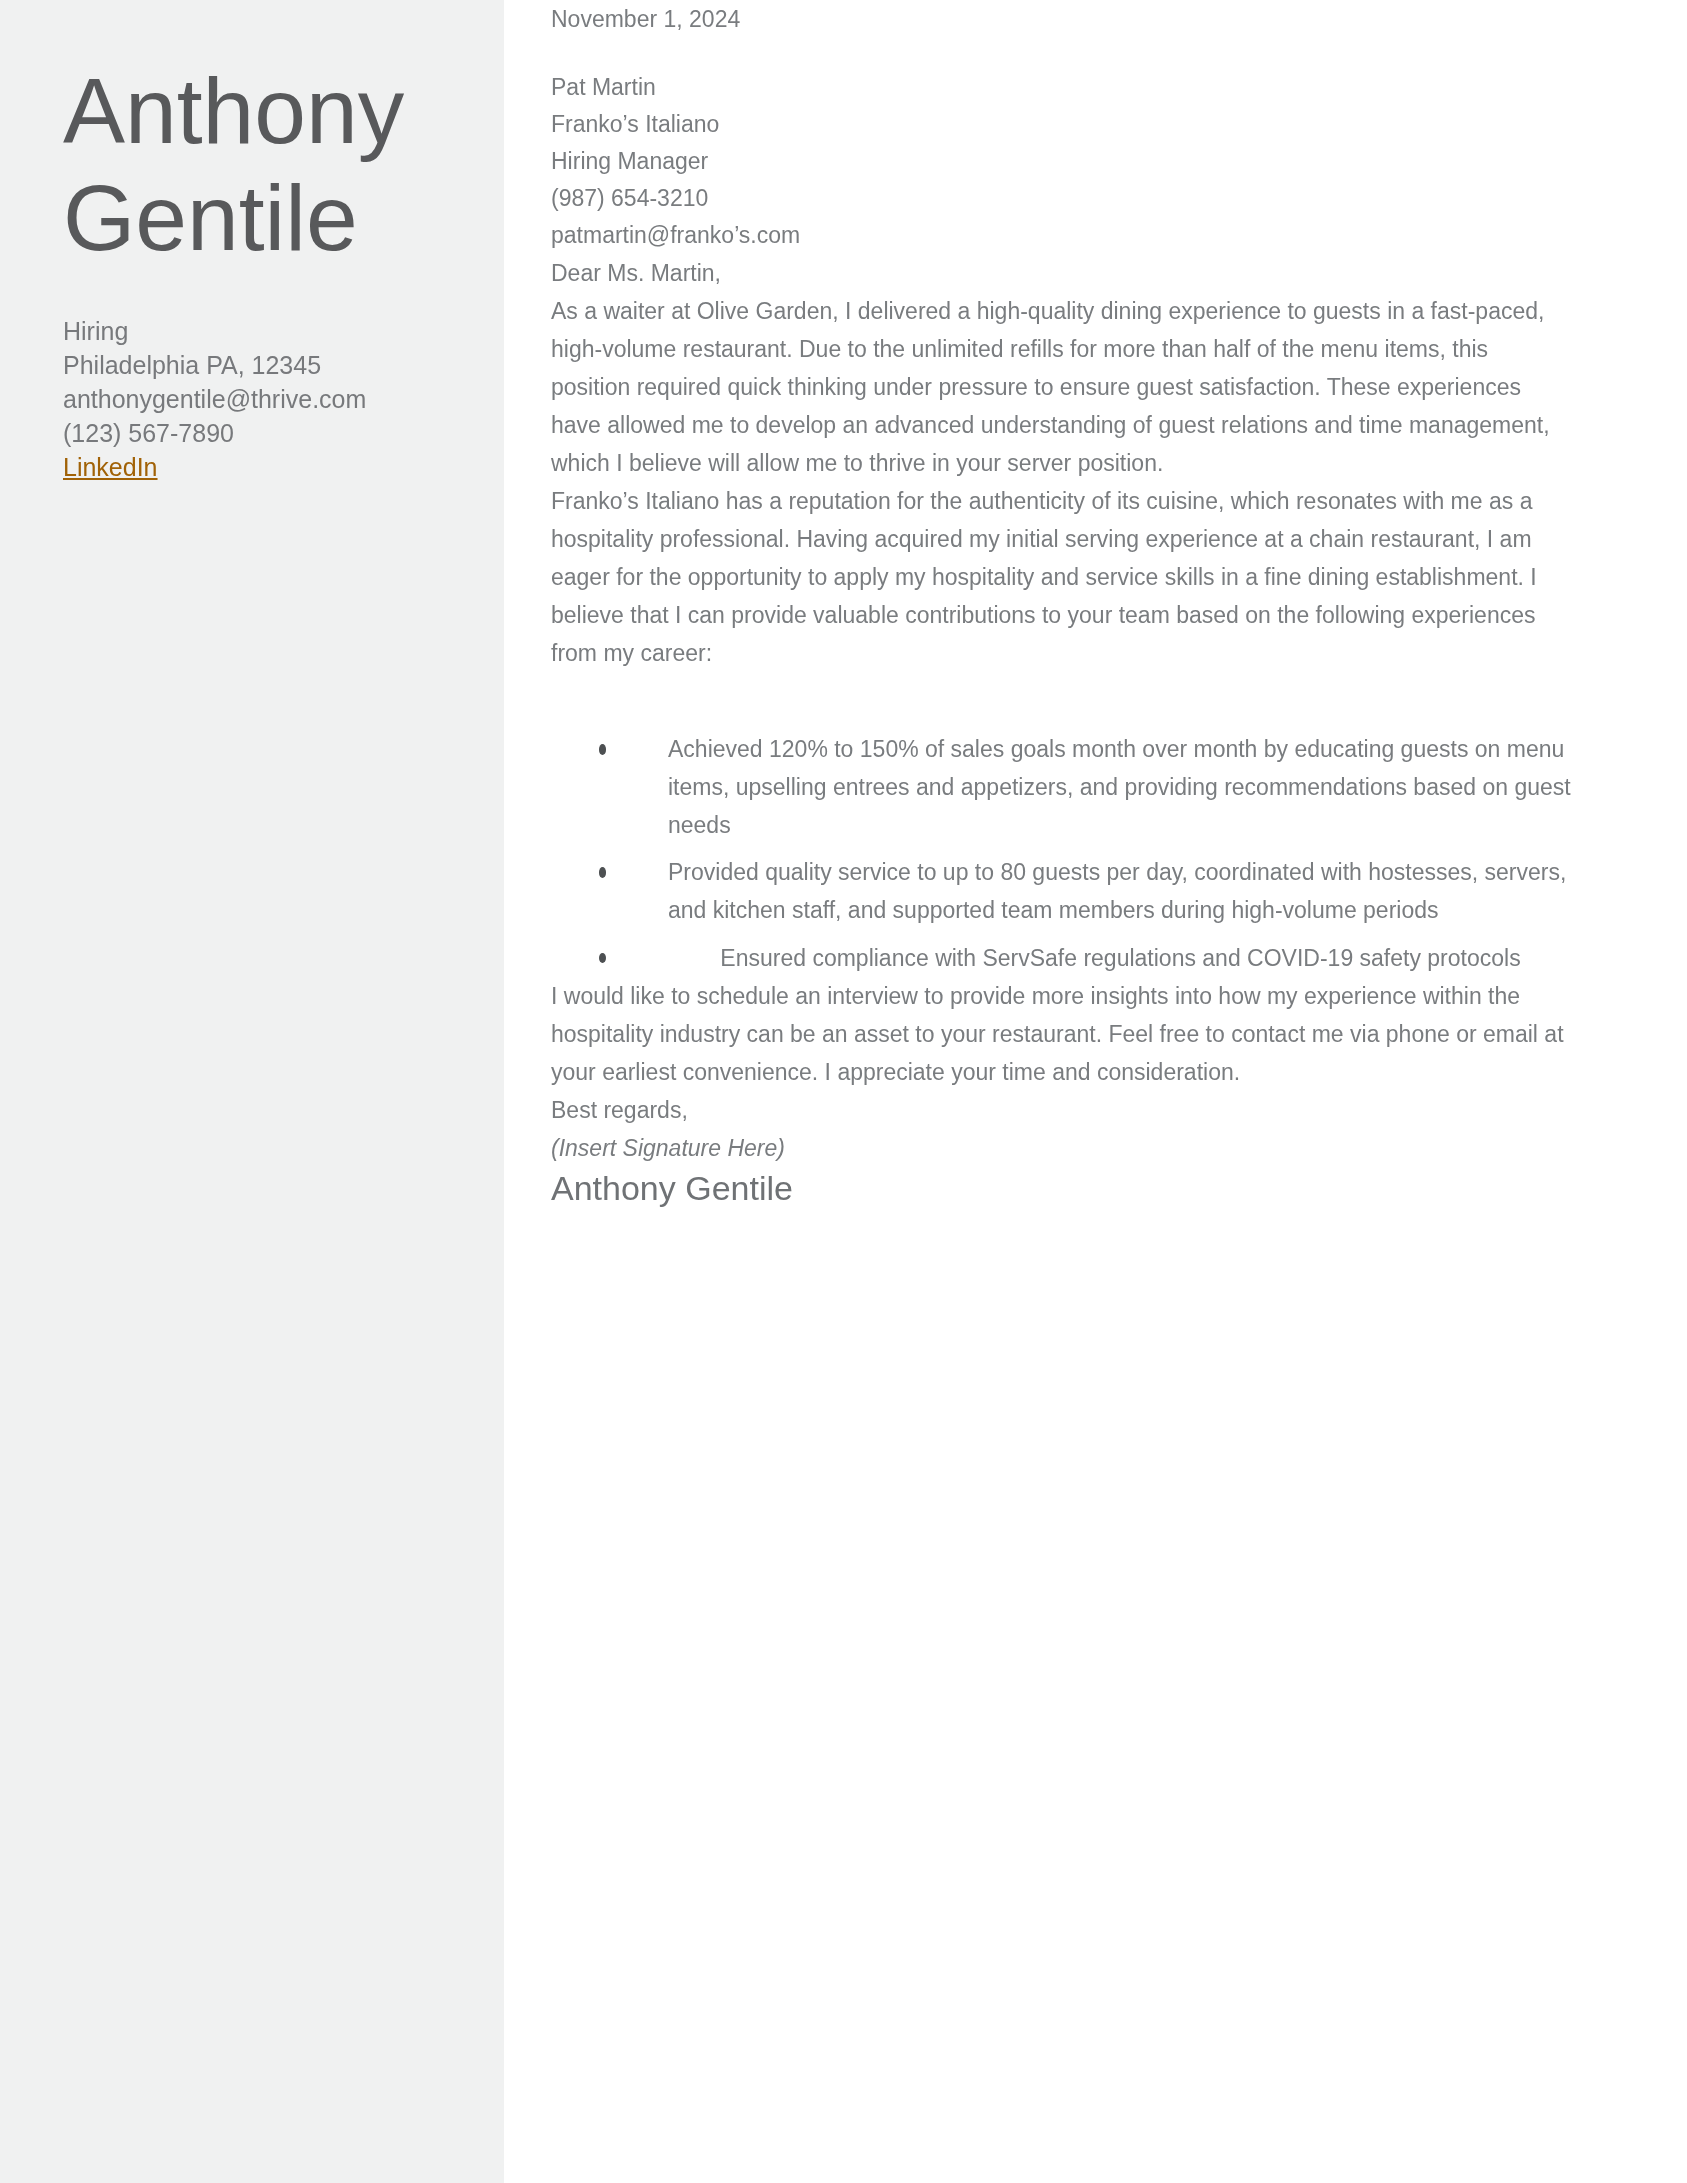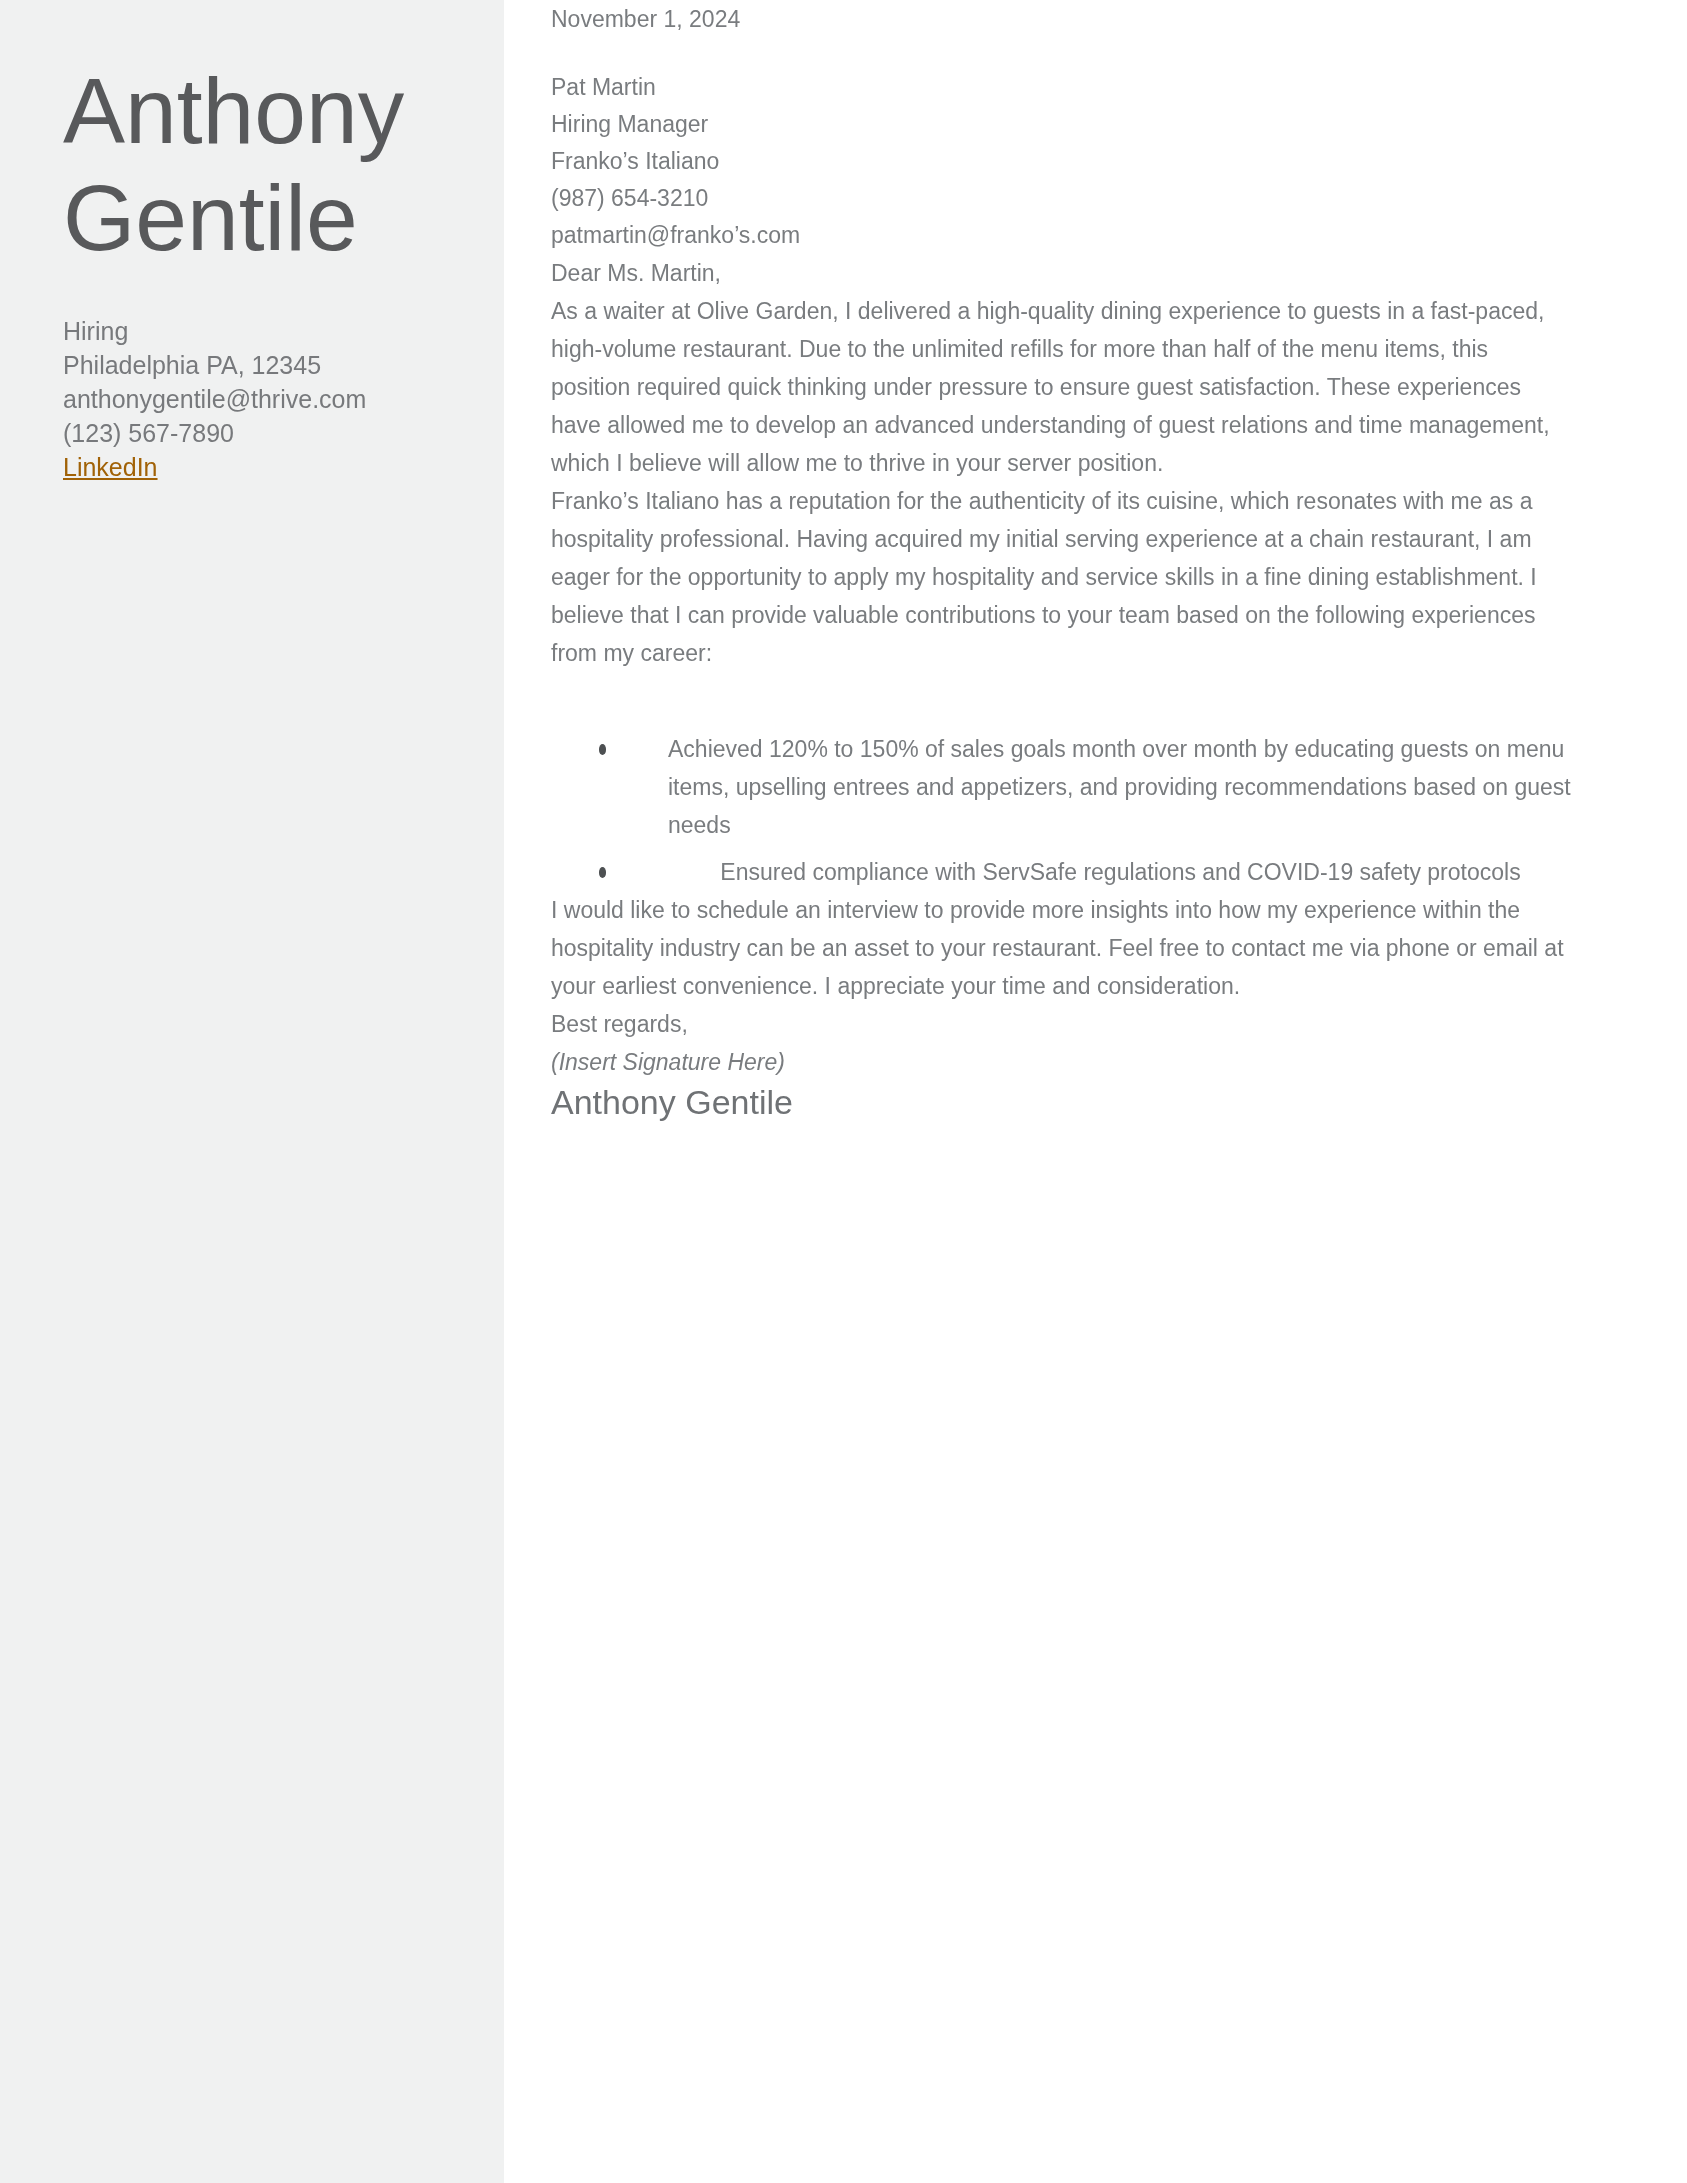--- a/index.html
+++ b/index.html
@@ -108,33 +108,34 @@
         <a class="linkedin" href="#">LinkedIn</a>
       </div>
     </div>
   </aside>
 
   <main class="letter">
     <p class="date">November 1, 2024</p>
 
     <div class="recipient">
       <div>Pat Martin</div>
+      <div>Franko’s Italiano</div>
       <div>Hiring Manager</div>
-      <div>Franko’s Italiano</div>
       <div>(987) 654-3210</div>
       <div>patmartin@franko’s.com</div>
     </div>
 
     <p class="salutation">Dear Ms. Martin,</p>
 
     <p class="para-1">As a waiter at Olive Garden, I delivered a high-quality dining experience to guests in a fast-paced, high-volume restaurant. Due to the unlimited refills for more than half of the menu items, this position required quick thinking under pressure to ensure guest satisfaction. These experiences have allowed me to develop an advanced understanding of guest relations and time management, which I believe will allow me to thrive in your server position.</p>
     <p class="para-2">Franko’s Italiano has a reputation for the authenticity of its cuisine, which resonates with me as a hospitality professional. Having acquired my initial serving experience at a chain restaurant, I am eager for the opportunity to apply my hospitality and service skills in a fine dining establishment. I believe that I can provide valuable contributions to your team based on the following experiences from my career:</p>
 
     <ul class="bullets">
       <li>Achieved 120% to 150% of sales goals month over month by educating guests on menu items, upselling entrees and appetizers, and providing recommendations based on guest needs</li>
+      <li>Provided quality service to up to 80 guests per day, coordinated with hostesses, servers, and kitchen staff, and supported team members during high-volume periods</li>
       <li>Ensured compliance with ServSafe regulations and COVID-19 safety protocols</li>
     </ul>
 
     <p class="closing">I would like to schedule an interview to provide more insights into how my experience within the hospitality industry can be an asset to your restaurant. Feel free to contact me via phone or email at your earliest convenience. I appreciate your time and consideration.</p>
 
     <p class="signoff">Best regards,</p>
     <p class="sig-placeholder">(Insert Signature Here)</p>
     <p class="sig-name">Anthony Gentile</p>
   </main>
 

